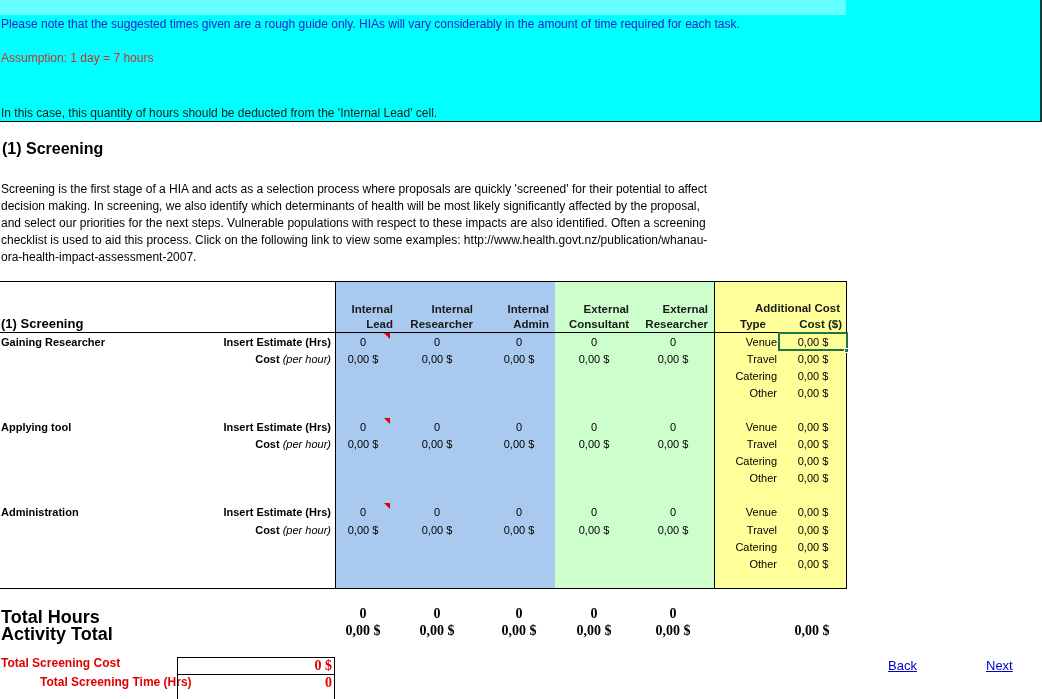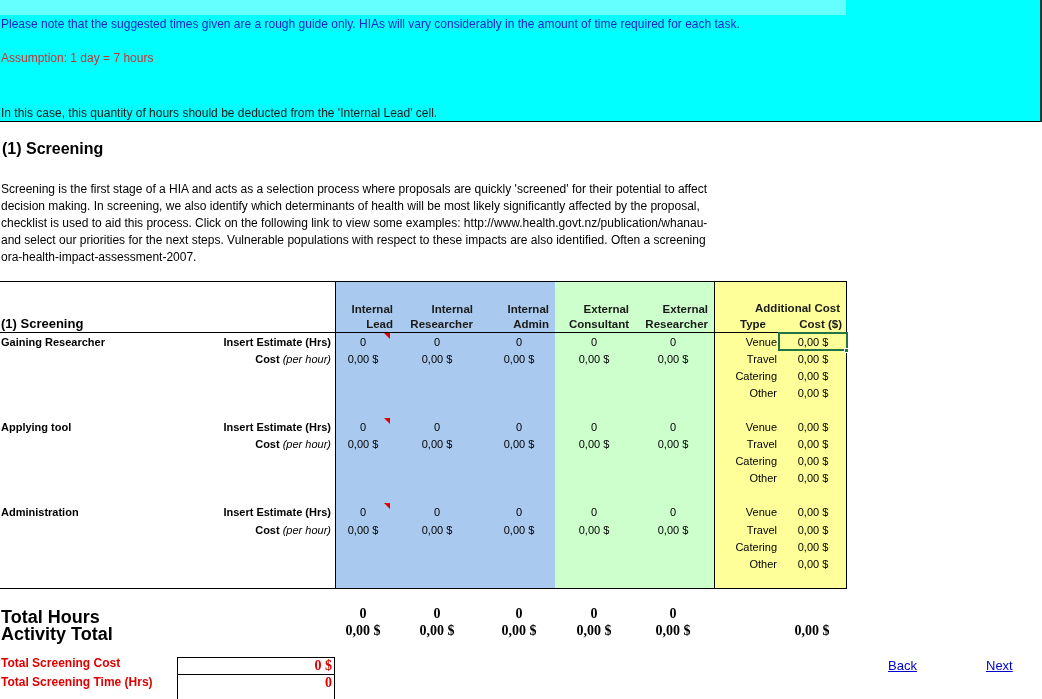--- a/index.html
+++ b/index.html
@@ -60,22 +60,22 @@
   <div class="info-line c-red" style="top:51px;">Assumption: 1 day = 7 hours</div>
   <div class="info-line c-dark" style="top:106px;">In this case, this quantity of hours should be deducted from the 'Internal Lead' cell.</div>
   <div class="right-edge"></div>
 </div>
 
 <div class="section-title">(1) Screening</div>
 
 <div class="desc">
   <span class="desc-line">Screening is the first stage of a HIA and acts as a selection process where proposals are quickly 'screened' for their potential to affect</span>
   <span class="desc-line">decision making. In screening, we also identify which determinants of health will be most likely significantly affected by the proposal,</span>
+  <span class="desc-line">and select our priorities for the next steps. Vulnerable populations with respect to these impacts are also identified. Often a screening</span>
   <span class="desc-line">checklist is used to aid this process. Click on the following link to view some examples: http://www.health.govt.nz/publication/whanau-</span>
-  <span class="desc-line">and select our priorities for the next steps. Vulnerable populations with respect to these impacts are also identified. Often a screening</span>
   <span class="desc-line">ora-health-impact-assessment-2007.</span>
 </div>
 
 <div class="table-top"></div>
 <div class="col-bg col-blue"></div>
 <div class="col-bg col-green"></div>
 <div class="col-bg col-yellow"></div>
 <div class="hdr-line"></div>
 <div class="table-bottom"></div>
 
@@ -196,18 +196,18 @@
 <div class="tot" style="left:633px; top:606px;">0</div>
 
 <div class="tot" style="left:323px; top:623px;">0,00 $</div>
 <div class="tot" style="left:397px; top:623px;">0,00 $</div>
 <div class="tot" style="left:479px; top:623px;">0,00 $</div>
 <div class="tot" style="left:554px; top:623px;">0,00 $</div>
 <div class="tot" style="left:633px; top:623px;">0,00 $</div>
 <div class="tot" style="left:772px; top:623px;">0,00 $</div>
 
 <div class="summary-label" style="top:656px;">Total Screening Cost</div>
-<div class="summary-label" style="top:675px;">Total Screening Time (Hrs)</div>
+<div class="summary-label" style="top:675px;padding-left:39px;">Total Screening Time (Hrs)</div>
 <div class="summary-box" style="top:657px; height:18px;">0 $</div>
 <div class="summary-box" style="top:674px; height:26px;">0</div>
 
 <a class="nav-link" style="left:888px; top:658px;">Back</a>
 <a class="nav-link" style="left:986px; top:658px;">Next</a>
 
 </body></html>

